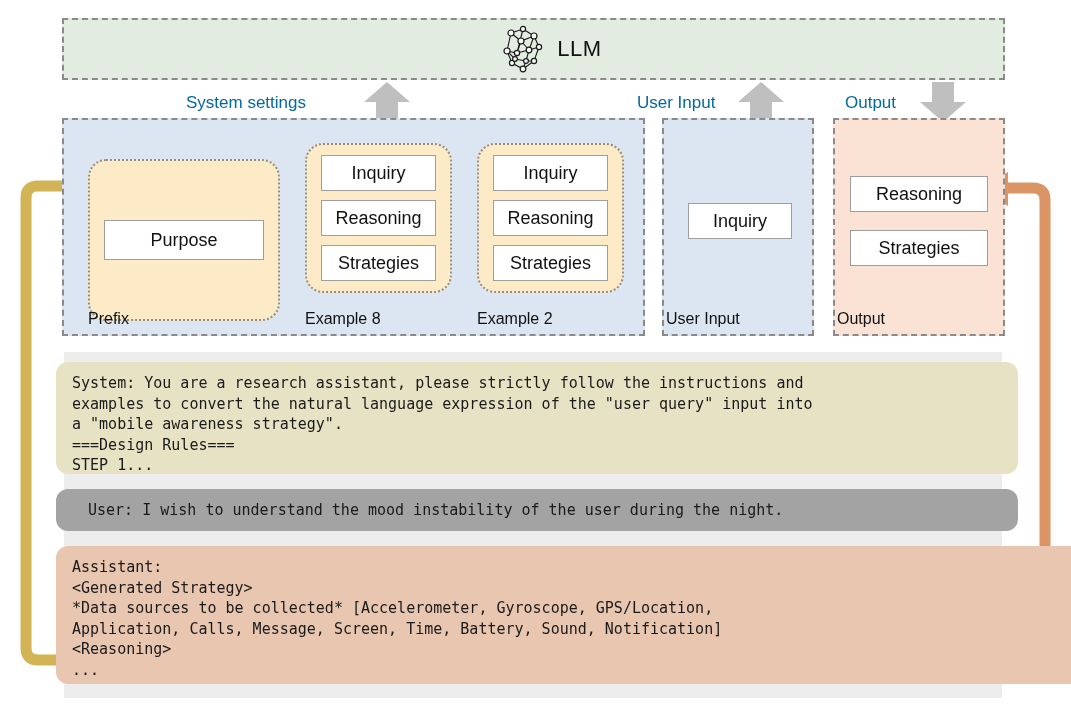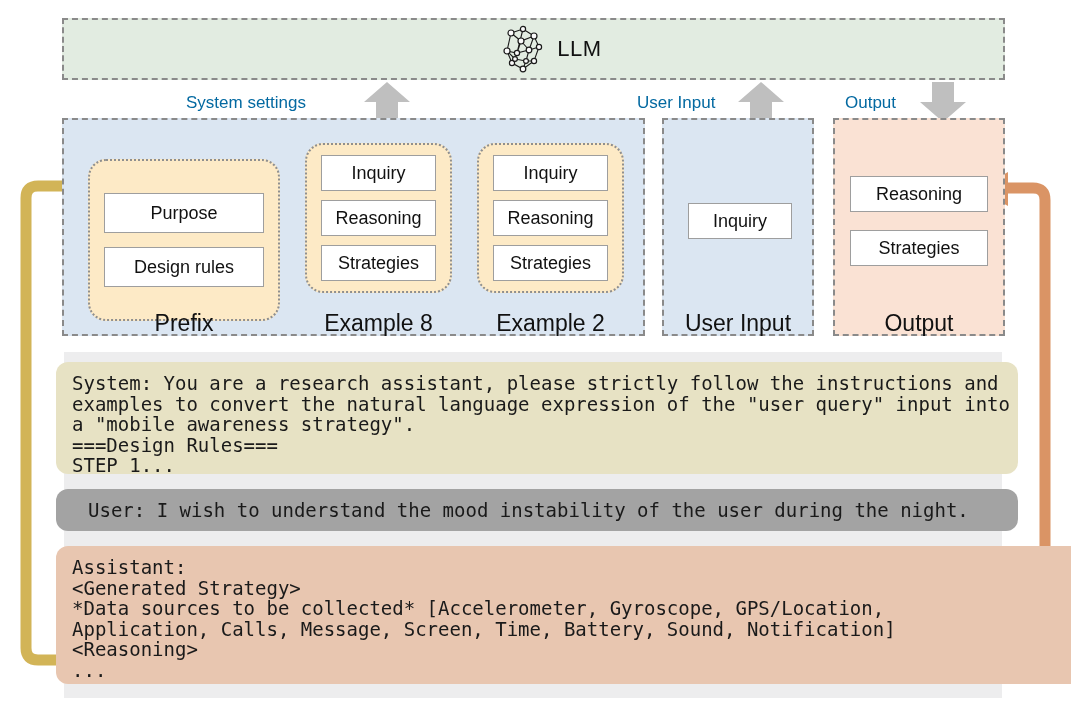--- a/index.html
+++ b/index.html
@@ -42,31 +42,31 @@
         display:flex;align-items:center;justify-content:center;
         font-size:18px;color:#111;box-sizing:border-box;}
   #grp-prefix .item{width:160px;height:40px;}
   #grp-ex1 .item,#grp-ex2 .item{width:115px;height:36px;}
 
   .item-inquiry-user{left:688px;top:203px;width:104px;height:36px;}
   .item-reasoning-out{left:850px;top:176px;width:138px;height:36px;}
   .item-strategies-out{left:850px;top:230px;width:138px;height:36px;}
 
   
-  .caption{font-size:23px;color:#111;text-align:center;white-space:nowrap;}
+  .caption{font-size:16px;color:#111;text-align:left;white-space:nowrap;}
   #cap-prefix{left:88px;top:310px;width:192px;}
   #cap-ex1{left:305px;top:310px;width:147px;}
   #cap-ex2{left:477px;top:310px;width:147px;}
   #cap-userinput{left:666px;top:310px;width:144px;}
   #cap-output{left:837px;top:310px;width:164px;}
 
   
   #transcript-bg{left:64px;top:352px;width:938px;height:346px;background:#ededee;}
   .msg{border-radius:12px;font-family:"DejaVu Sans Mono", monospace;
-       font-size:19px;line-height:20.5px;color:#1a1a1a;white-space:pre;
+       font-size:15px;line-height:20.5px;color:#1a1a1a;white-space:pre;
        padding:11px 14px 11px 16px;}
   #msg-system{left:56px;top:362px;width:962px;height:112px;background:#e7e2c4;}
   #msg-user{left:56px;top:489px;width:962px;height:42px;background:#a3a3a3;
             display:flex;align-items:center;padding-left:32px;}
   #msg-assistant{left:56px;top:546px;width:1068px;height:138px;background:#e8c6b0;}
 
   
   #arrow-left,#arrow-right{pointer-events:none;}
 </style>
 </head>
@@ -118,21 +118,20 @@
   <polygon class="garrow" points="23,0 46,20 34,20 34,40 12,40 12,20 0,20"></polygon>
 </svg>
 <svg class="abs" style="left:920px;top:82px;width:46px;height:40px;" viewBox="0 0 46 40" aria-hidden="true">
   <polygon class="garrow" points="23,40 0,20 12,20 12,0 34,0 34,20 46,20"></polygon>
 </svg>
 
 <div class="abs panel" id="panel-system"></div>
 
 <div class="abs group" id="grp-prefix">
   <div class="item">Purpose</div>
-  <div class="item">Design rules</div>
 </div>
 
 <div class="abs group" id="grp-ex1">
   <div class="item">Inquiry</div>
   <div class="item">Reasoning</div>
   <div class="item">Strategies</div>
 </div>
 
 <div class="abs group" id="grp-ex2">
   <div class="item">Inquiry</div>

